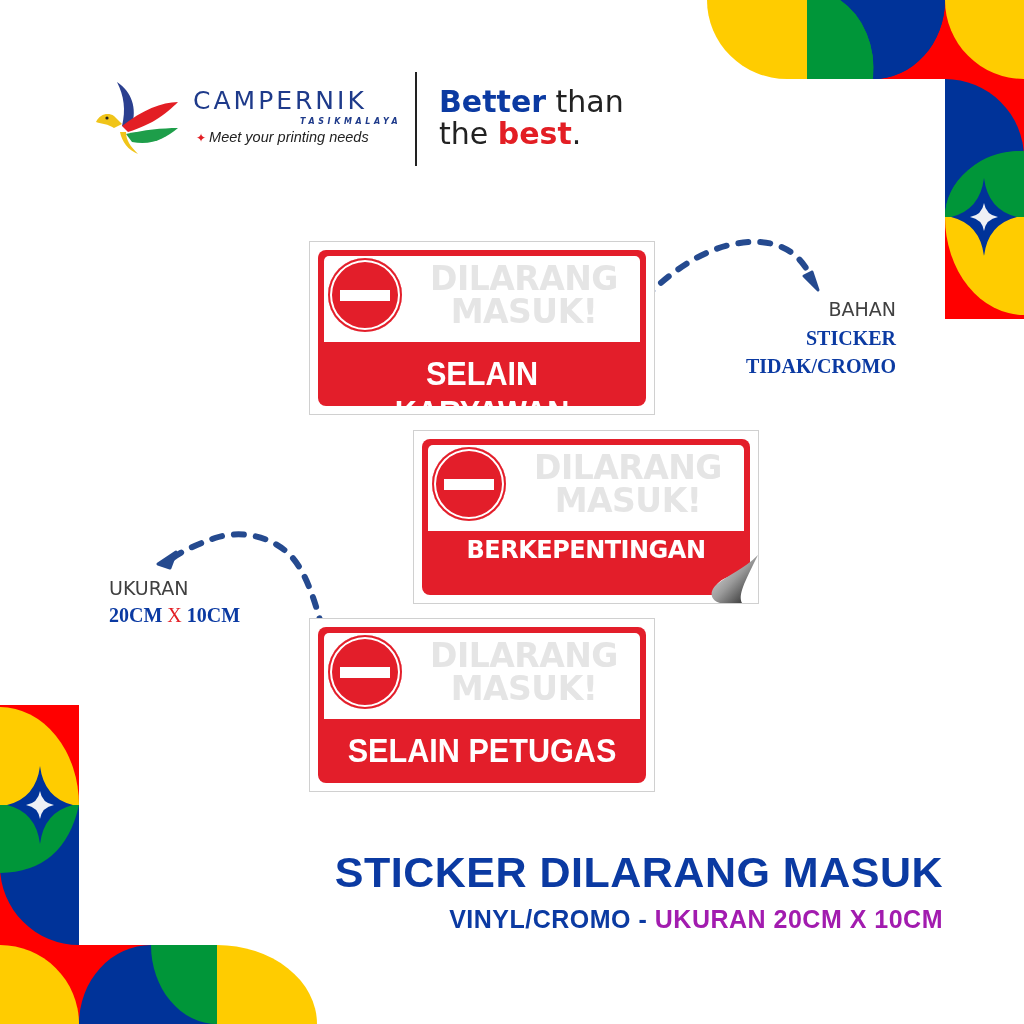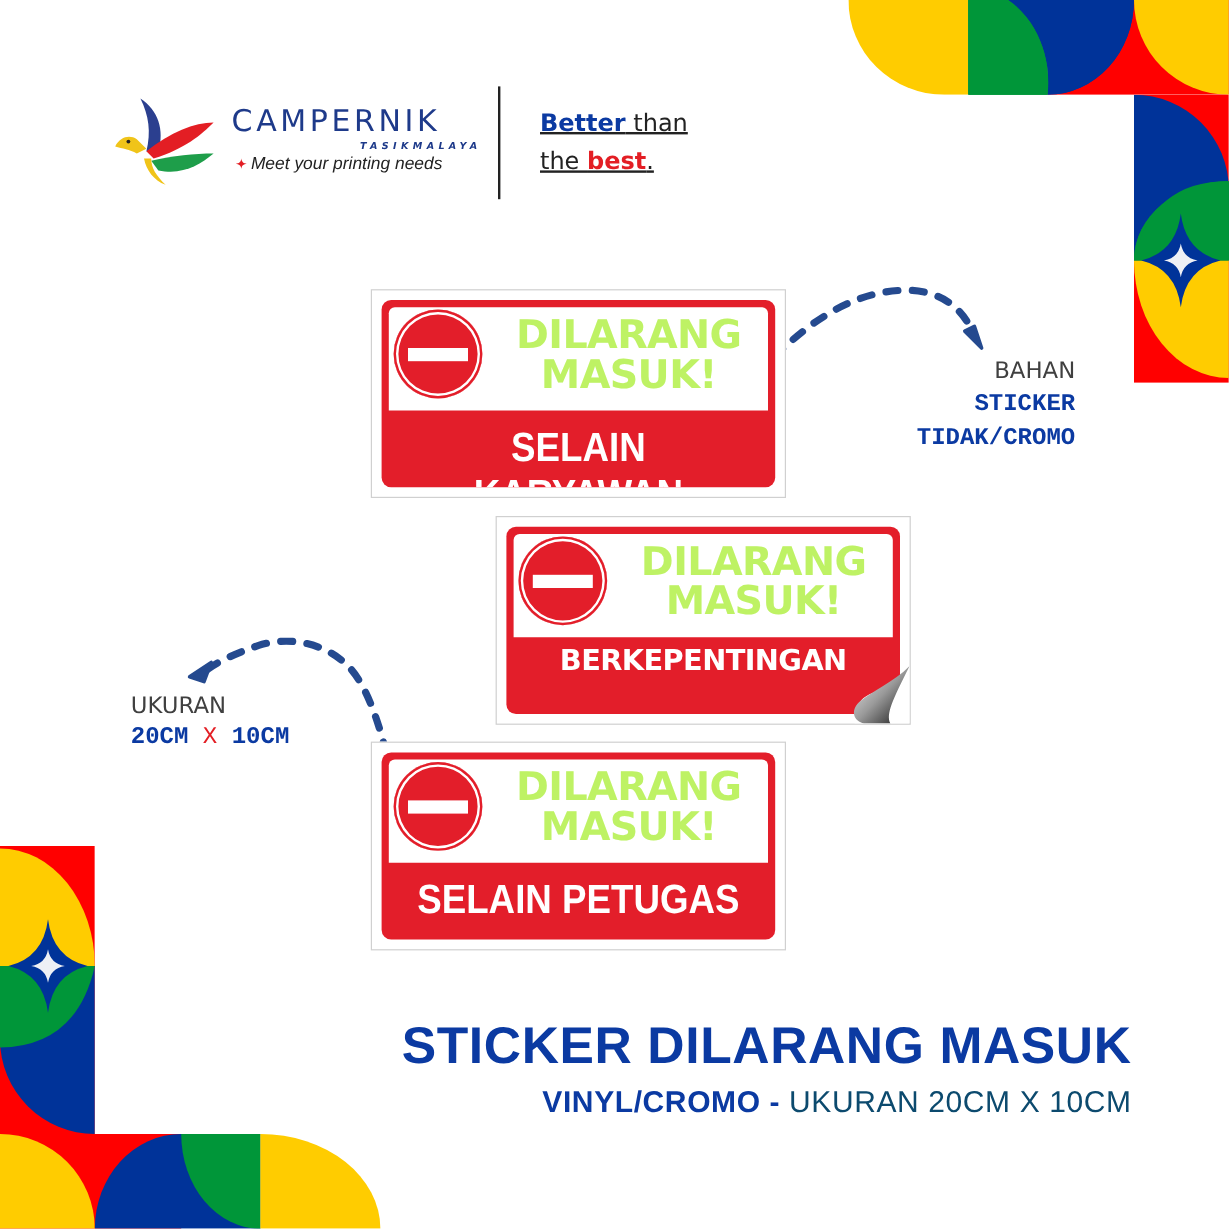--- a/index.html
+++ b/index.html
@@ -6,41 +6,41 @@
   body { width: 1024px; height: 1024px; background: #ffffff; position: relative; overflow: hidden; font-family: "Liberation Sans", sans-serif; }
   .abs { position: absolute; }
   svg.deco { position: absolute; left: 0; top: 0; }
 
   
   .brand-name { left: 193px; top: 86px; font-family: "DejaVu Sans", sans-serif; font-weight: normal; font-size: 25px; letter-spacing: 3px; color: #1e3a8a; }
   .brand-sub { left: 300px; top: 117px; font-family: "DejaVu Sans", sans-serif; font-weight: bold; font-size: 8px; letter-spacing: 3.6px; color: #1e3a8a; font-style: italic; }
   .brand-tag { left: 196px; top: 129px; font-family: "Liberation Sans", sans-serif; font-style: italic; font-size: 14.5px; color: #222; text-align: right; }
   .brand-tag .spark { color: #e31e24; font-style: normal; font-size: 12px; margin-right: 3px; }
   .divider { left: 415px; top: 72px; width: 2px; height: 94px; background: #222; }
-  .slogan { left: 450px; top: 86px; font-family: "DejaVu Sans", sans-serif; font-size: 20px; line-height: 32px; color: #222; text-decoration: underline; }
+  .slogan { left: 439px; top: 86px; font-family: "DejaVu Sans", sans-serif; font-size: 30px; line-height: 32px; color: #222; }
   .slogan .b1 { color: #0b3aa2; font-weight: bold; }
   .slogan .b2 { color: #e31e24; font-weight: bold; }
 
   
   .sticker-frame { background: #fff; border: 1px solid #d0d0d0; box-sizing: border-box; }
   .sticker { position: absolute; left: 8px; top: 8px; right: 8px; bottom: 8px; background: #e31e2a; border-radius: 8px; overflow: hidden; }
   .sticker .white { position: absolute; left: 6px; right: 6px; top: 6px; height: 86px; background: #fff; border-radius: 5px 5px 0 0; }
   .sticker .no-entry { position: absolute; left: 10px; top: 8px; width: 74px; height: 74px; border-radius: 50%; background: #e31e2a; box-shadow: inset 0 0 0 2px #e31e2a, inset 0 0 0 4px #fff; }
   .sticker .no-entry .bar { position: absolute; left: 12px; right: 12px; top: 32px; height: 11px; background: #fff; }
-  .sticker .head { position: absolute; left: 90px; right: 6px; top: 12px; text-align: center; font-family: "DejaVu Sans", sans-serif; font-weight: bold; font-size: 33px; line-height: 33px; color: #bef264; letter-spacing: -0.5px; }
+  .sticker .head { position: absolute; left: 90px; right: 6px; top: 12px; text-align: center; font-family: "DejaVu Sans", sans-serif; font-weight: bold; font-size: 33px; line-height: 33px; color: #e5e5e5; letter-spacing: -0.5px; }
   .sticker .foot { position: absolute; left: 0; right: 0; text-align: center; font-family: "Liberation Sans", sans-serif; font-weight: bold; color: #fff; }
 
   
   .label-red { font-family: "DejaVu Sans", sans-serif; font-size: 19px; color: #404040; font-weight: normal; }
-  .label-blue { font-family: Liberation Mono, monospace; font-size: 20px; color: #0b3aa2; font-weight: bold; line-height: 28px; }
+  .label-blue { font-family: Liberation Serif, serif; font-size: 20px; color: #0b3aa2; font-weight: bold; line-height: 28px; }
 
   .title { right: 81px; top: 848px; font-family: "Liberation Sans", sans-serif; font-weight: bold; font-size: 43px; color: #0b3aa2; letter-spacing: 0.5px; }
   .subtitle { right: 81px; top: 905px; font-family: "Liberation Sans", sans-serif; font-weight: bold; font-size: 25px; letter-spacing: 0.5px; }
   .subtitle .blue { color: #0b3aa2; }
-  .subtitle .red { color: #0c4a6e; font-weight: normal; }
+  .subtitle .red { color: #a21caf; font-weight: bold; }
 </style>
 </head>
 <body>
 
 <svg class="deco" width="1024" height="1024" viewBox="0 0 1024 1024">
   <defs>
     <clipPath id="trStrip">
         <rect x="707" y="0" width="317" height="79"></rect>
       </clipPath>
     <clipPath id="trCol">

